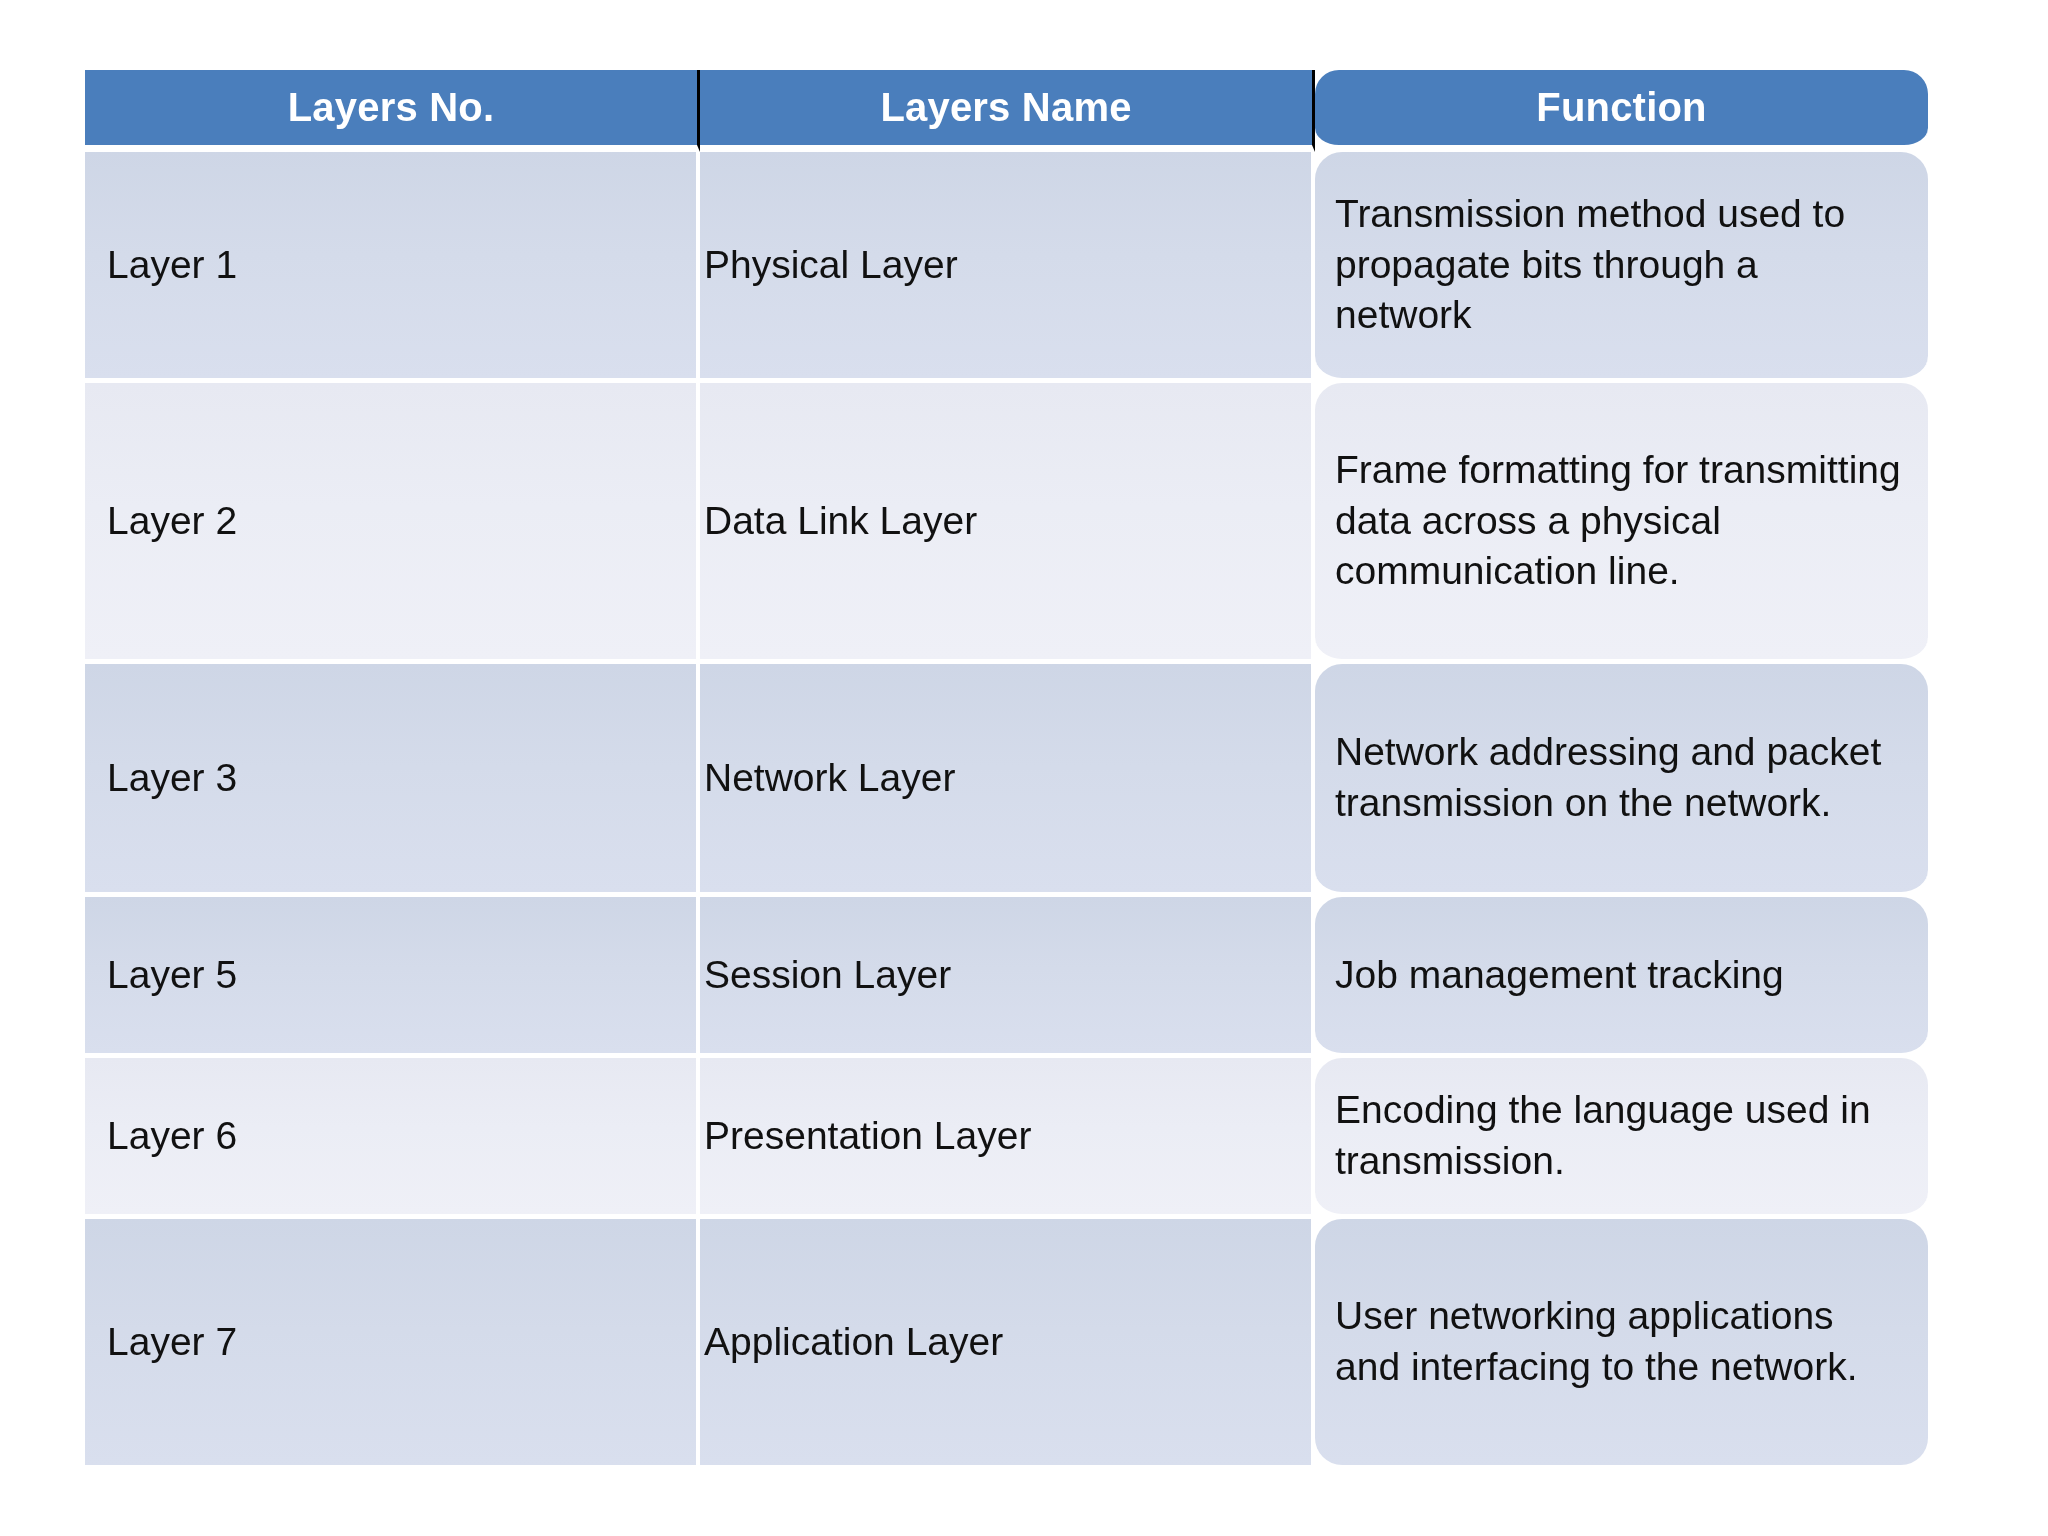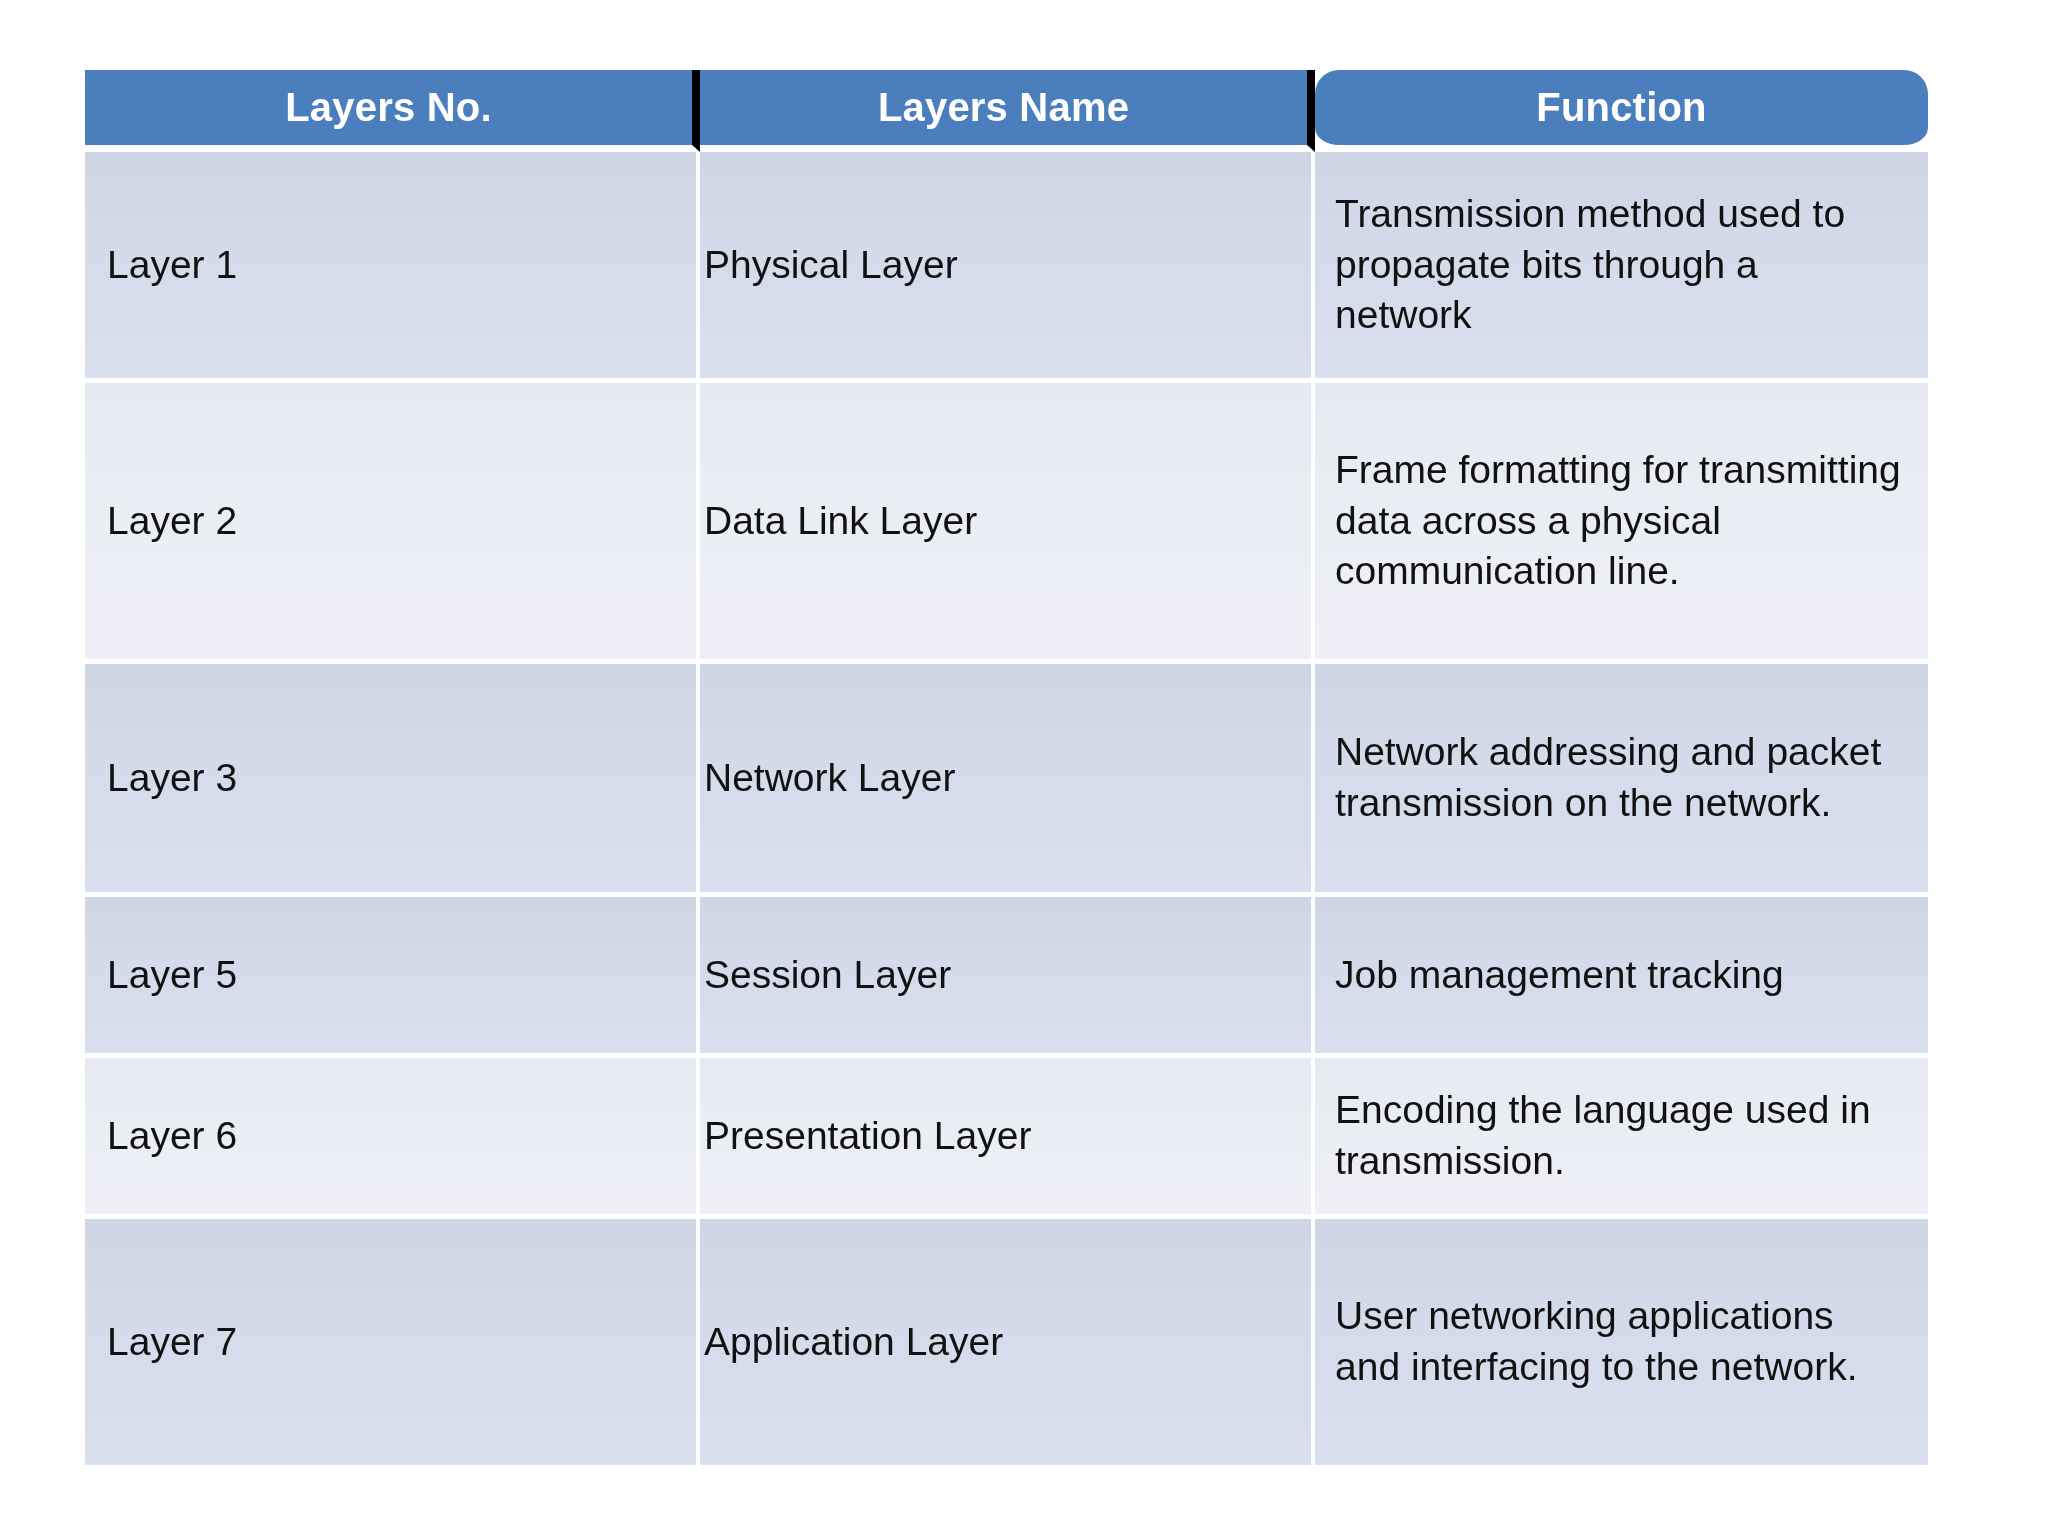--- a/index.html
+++ b/index.html
@@ -42,39 +42,39 @@
   thead th {
     background: #4a7ebc;
     color: #ffffff;
     font-size: 40px;
     font-weight: bold;
     text-align: center;
     vertical-align: middle;
     height: 75px;
     padding: 0;
     letter-spacing: 0.2px;
-    border-right: 8px solid #000000;
+    border-right: 3px solid #000000;
     border-bottom: 7px solid #ffffff;
     font-stretch: condensed;
   }
   thead th:last-child { border-right: none; border-radius: 24px; }
 
   
   tbody td {
     font-size: 39px;
     line-height: 1.30;
     color: #111111;
     vertical-align: middle;
     padding: 14px 16px 14px 22px;
     border-right: 4px solid #ffffff;
     border-bottom: 5px solid #ffffff;
     font-stretch: condensed;
     word-wrap: break-word;
   }
-  tbody td:last-child { border-right: none; }
+  tbody td:last-child { border-right: none; border-radius: 27px; }
   tbody tr:last-child td { border-bottom: none; }
 
   
   tbody tr.tint td {
     background: linear-gradient(180deg, #ced6e6 0%, #d4dbea 45%, #d9dfee 100%);
   }
   tbody tr.plain td {
     background: linear-gradient(180deg, #e7e9f2 0%, #ebedf5 45%, #eff0f7 100%);
   }
 

